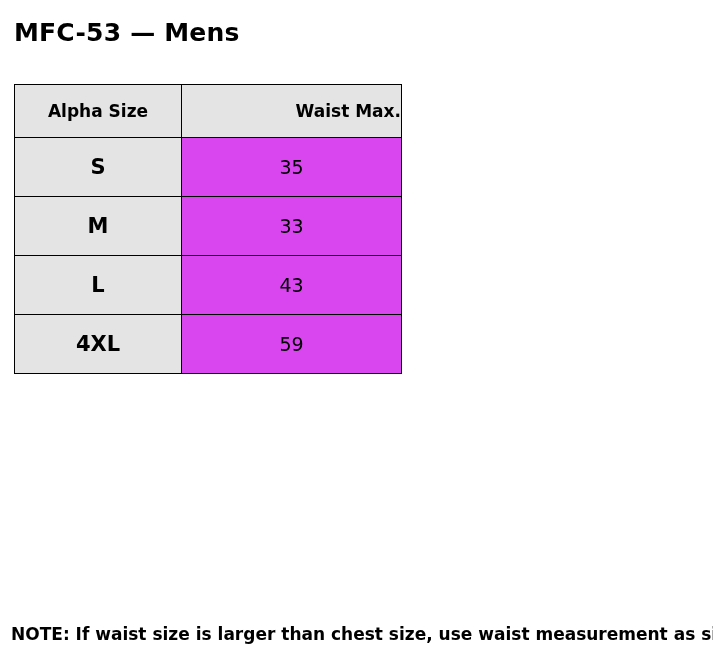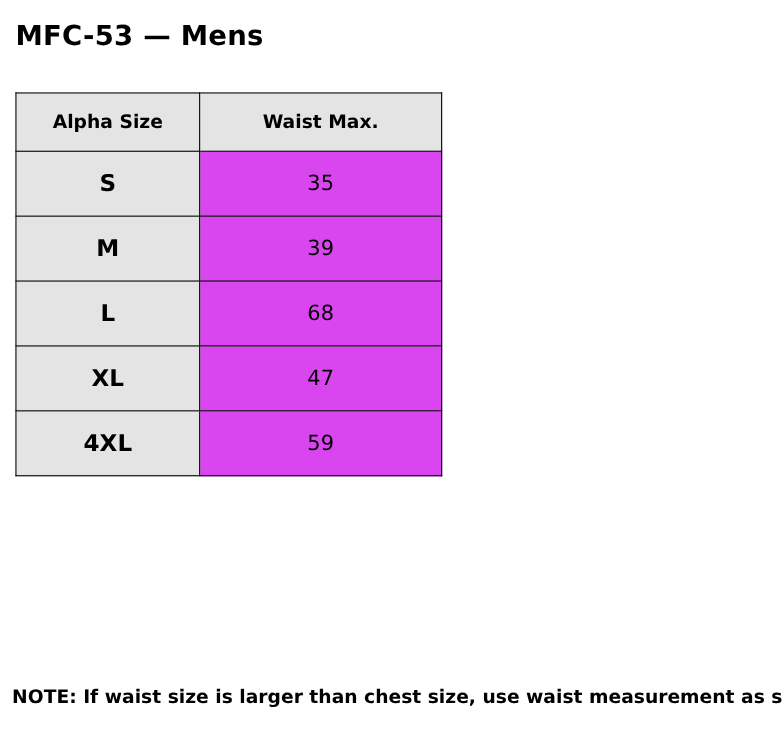--- a/index.html
+++ b/index.html
@@ -45,21 +45,21 @@
     text-align: center;
     vertical-align: middle;
   }
   .size-table th {
     height: 52px;
     background: #e4e4e4;
     font-size: 17px;
     font-weight: bold;
   }
   .size-table th.col-alpha { width: 166px; }
-  .size-table th.col-waist { width: 219px; }
+  .size-table th.col-waist { width: 219px; text-align: right; }
   .size-table td.alpha-cell {
     height: 58px;
     background: #e4e4e4;
     font-size: 21px;
     font-weight: bold;
   }
   .size-table td.waist-cell {
     height: 58px;
     background: #d946ef;
     font-size: 19px;
@@ -88,29 +88,25 @@
         <th class="col-waist">Waist Max.</th>
       </tr>
     </thead>
     <tbody>
       <tr>
         <td class="alpha-cell">S</td>
         <td class="waist-cell">35</td>
       </tr>
       <tr>
         <td class="alpha-cell">M</td>
-        <td class="waist-cell">39</td>
+        <td class="waist-cell">33</td>
       </tr>
       <tr>
         <td class="alpha-cell">L</td>
-        <td class="waist-cell">68</td>
-      </tr>
-      <tr>
-        <td class="alpha-cell">XL</td>
-        <td class="waist-cell">47</td>
+        <td class="waist-cell">43</td>
       </tr>
       <tr>
         <td class="alpha-cell">4XL</td>
         <td class="waist-cell">59</td>
       </tr>
     </tbody>
   </table>
 
   <div class="note">NOTE: If waist size is larger than chest size, use waist measurement as size.</div>
 

